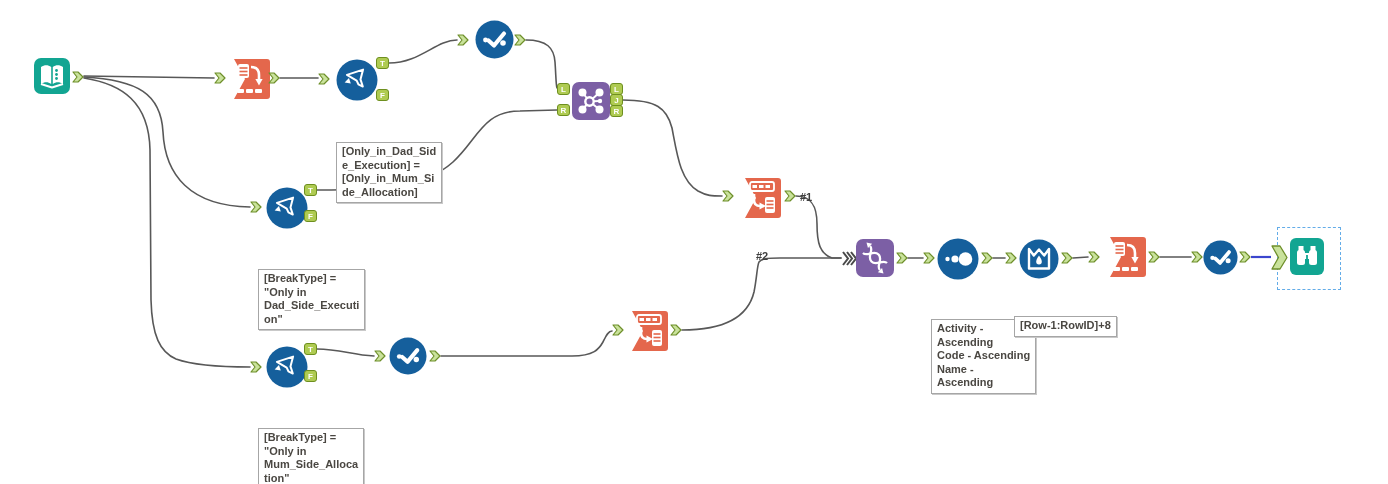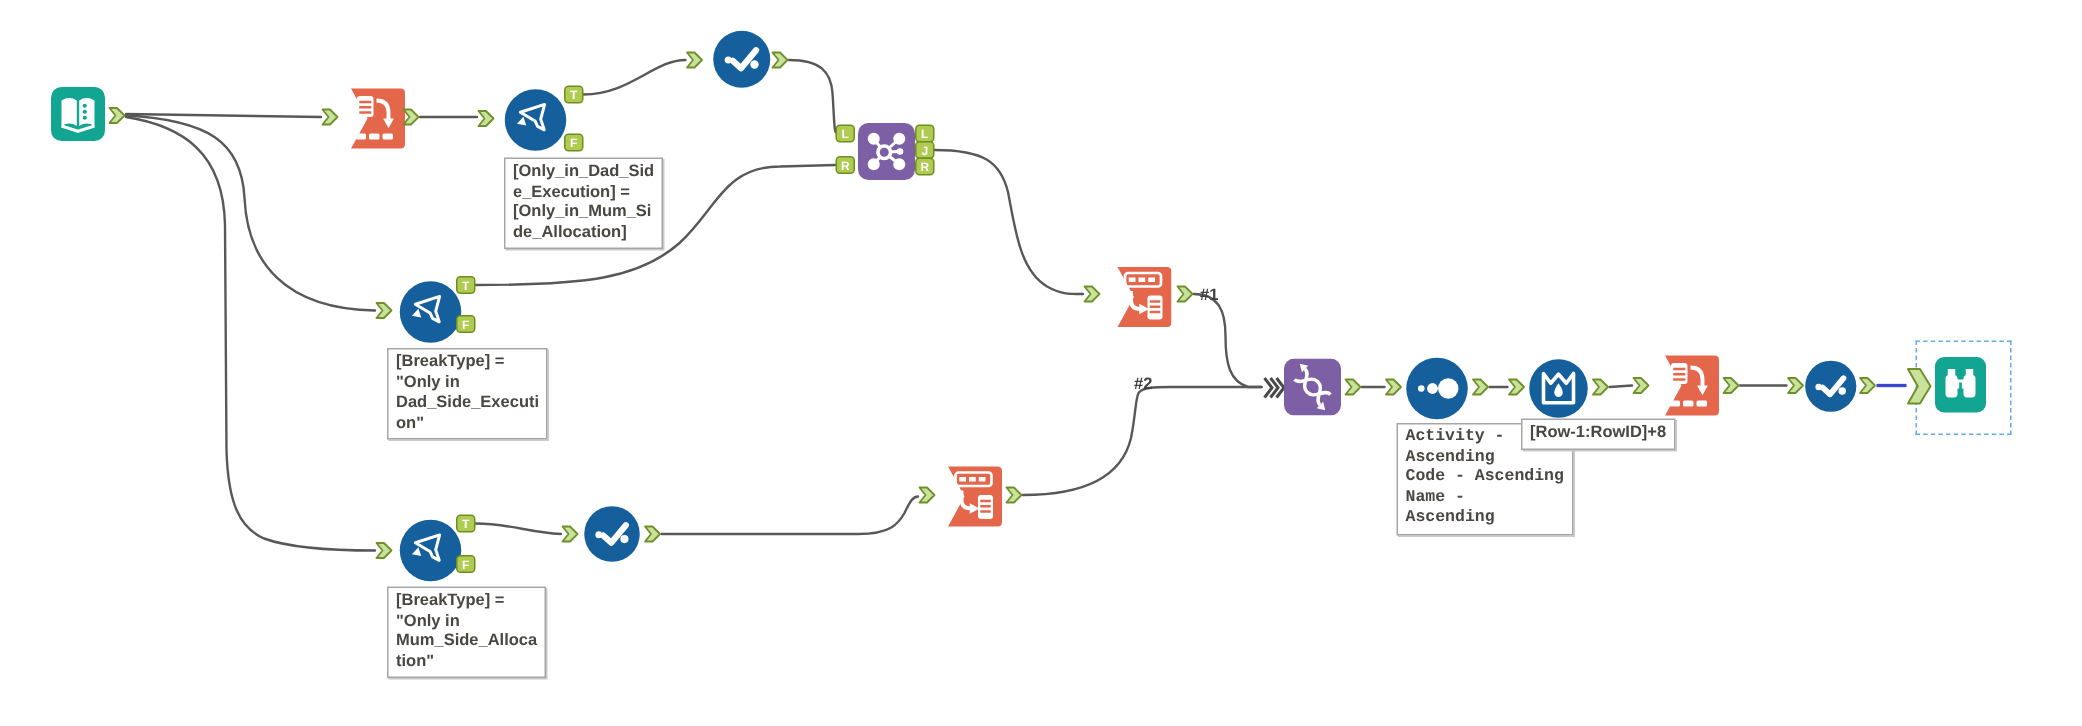--- a/index.html
+++ b/index.html
@@ -6,21 +6,21 @@
   .canvas{position:relative;width:1388px;height:484px;background:#ffffff;overflow:hidden;
           font-family:"Liberation Sans",sans-serif;}
   .wires{position:absolute;left:0;top:0;z-index:1;}
   .tool{position:absolute;z-index:3;}
   .anchor{position:absolute;z-index:4;line-height:0;}
   .anchor-l{position:absolute;z-index:4;width:13px;height:12px;background:#AFCB52;
             border:1px solid #6E8F1F;border-radius:3px;color:#fff;font-size:8px;font-weight:bold;
             text-align:center;line-height:11px;box-sizing:border-box;}
   .annotation{position:absolute;z-index:5;background:#fff;border:1px solid #A6A6A6;
               box-shadow:1px 1px 0 #c9c9c9;padding:2px 5px 3px 5px;color:#4A4742;
-              font-size:11px;line-height:13.5px;font-weight:bold;white-space:pre-line;}
+              font-size:11px;line-height:13.5px;font-weight:bold;white-space:pre-line;margin-top:37px;}
   .conn-label{position:absolute;z-index:5;color:#3f3f3f;font-size:11px;font-weight:600;}
   .selection-rect{position:absolute;z-index:2;border:1px dashed #63ACE8;background:transparent;}
 </style>
 </head>
 <body>
 
 <div class="canvas">
 
   <svg class="wires" width="1388" height="484">
     <g fill="none" stroke="#585858" stroke-width="1.6" stroke-linecap="round">
@@ -345,20 +345,20 @@
 [Only_in_Mum_Si
 de_Allocation]</div>
   <div class="annotation" style="left:258px;top:232px;">[BreakType] =
 "Only in
 Dad_Side_Executi
 on"</div>
   <div class="annotation" style="left:258px;top:391px;">[BreakType] =
 "Only in
 Mum_Side_Alloca
 tion"</div>
-  <div class="annotation" style="left:931px;top:282px;font-family:Liberation Mono, monospace;">Activity -
+  <div class="annotation" style="left:931px;top:282px;">Activity -
 Ascending
 Code - Ascending
 Name -
 Ascending</div>
   <div class="annotation" style="left:1014px;top:279px;">[Row-1:RowID]+8</div>
 
 </div>
 
 </body></html>

